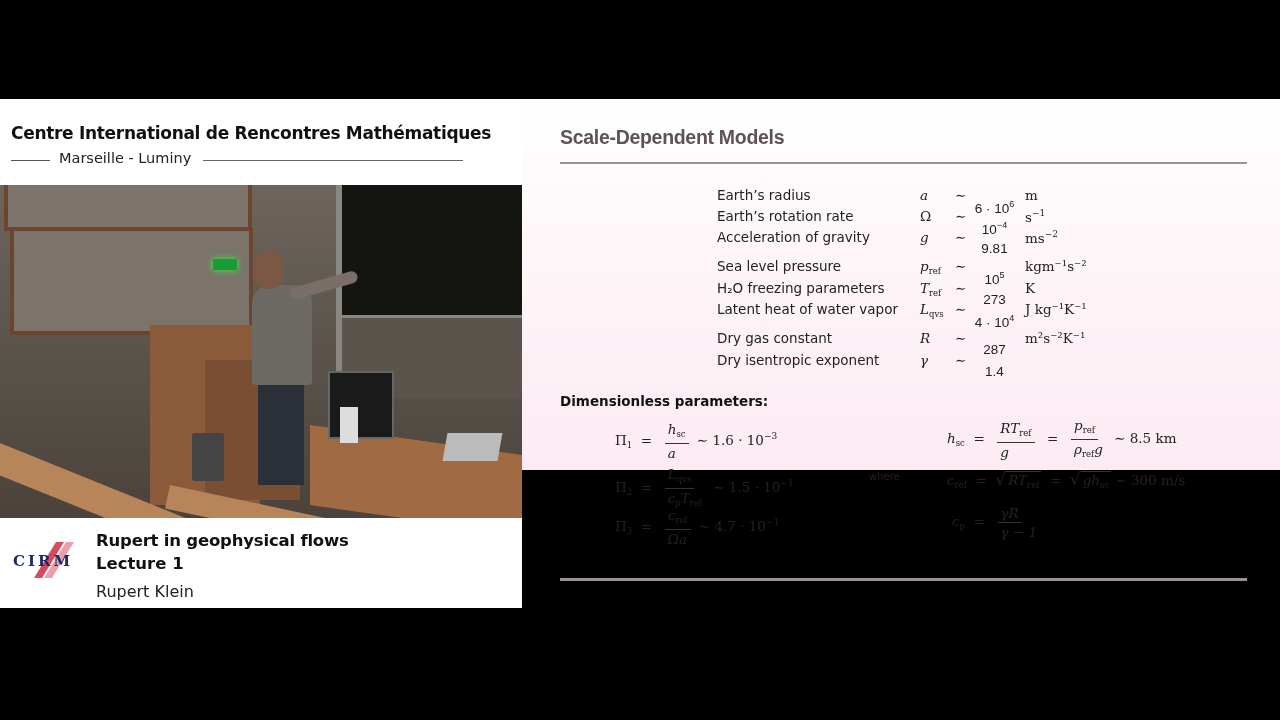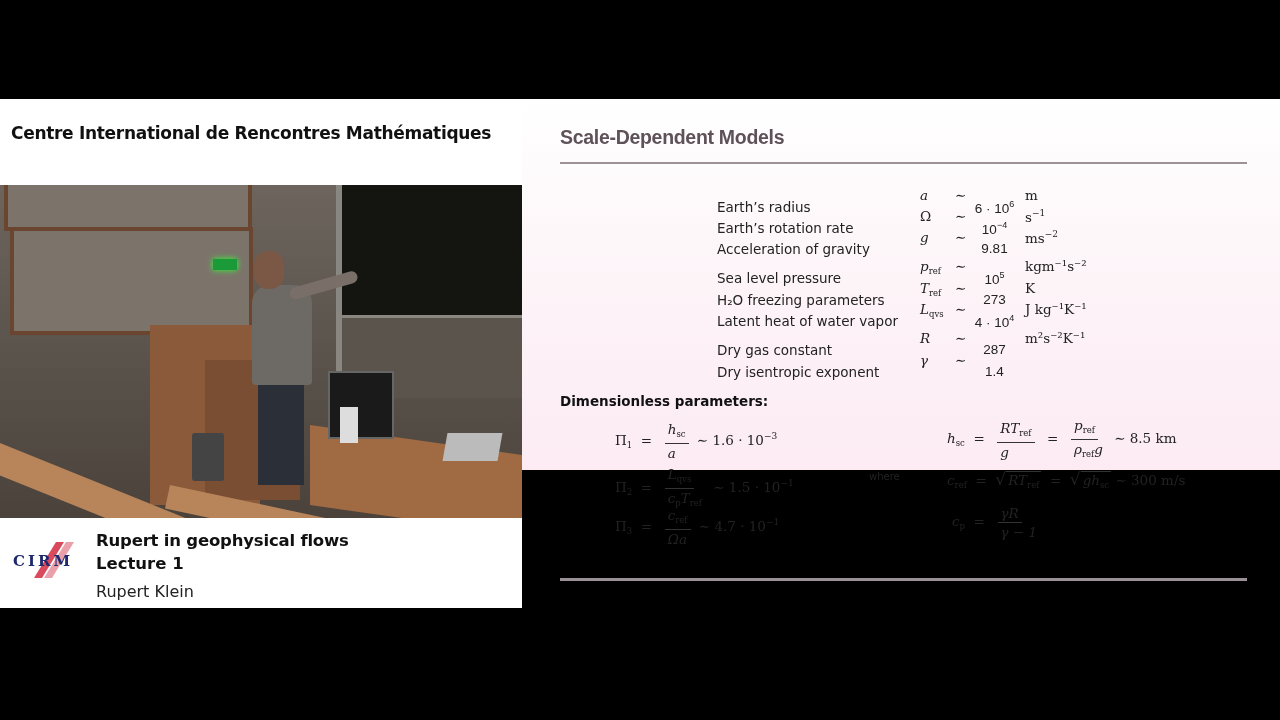--- a/index.html
+++ b/index.html
@@ -46,21 +46,21 @@
 
   
   .slide { position:absolute; left:522px; top:0; width:758px; height:371px;
     background:linear-gradient(180deg,#ffffff 0%,#fdf4f8 50%,#fcebf3 100%); }
   .slide-title { position:absolute; left:38px; top:27px; font-family:"Liberation Sans", sans-serif; font-size:19.5px; color:#5e5258; font-weight:bold; letter-spacing:-0.3px; }
   .rule-top { position:absolute; left:38px; top:63px; width:687px; height:2px; background:#9c9298; }
   .rule-bottom { position:absolute; left:38px; top:479px; width:687px; height:3px; background:#9a9096; }
 
   .tbl { position:absolute; left:195px; top:88px; }
   .trow { position:absolute; height:21px; white-space:nowrap; font-size:13.5px; color:#222; }
-  .trow .lbl { position:absolute; left:0; width:200px; font-family:"DejaVu Sans", sans-serif; font-size:13.5px;margin-top:12px; }
+  .trow .lbl { position:absolute; left:0; width:200px; font-family:"DejaVu Sans", sans-serif; font-size:13.5px; }
   .trow .sym { position:absolute; left:203px; font-family:"DejaVu Serif", serif; font-style:italic; font-size:13.5px; }
   .trow .tilde { position:absolute; left:238px; font-family:"DejaVu Serif", serif; font-size:13.5px; }
   .trow .val { position:absolute; left:255px; width:45px; text-align:center; font-family:Liberation Sans, sans-serif; font-size:13.5px;margin-top:12px; }
   .trow .unit { position:absolute; left:308px; font-family:"DejaVu Serif", serif; font-size:13.5px; }
   sup.e { font-size:9px; vertical-align:6px; }
   sub.s { font-size:8.5px; vertical-align:-3px; font-style:normal; }
 
   .dim-head { position:absolute; left:38px; top:294px; font-weight:bold; font-size:13.5px; color:#111; font-family:"DejaVu Sans", sans-serif; }
   .eq { position:absolute; font-family:"DejaVu Serif", serif; font-size:13.5px; color:#222; white-space:nowrap; }
   .frac { display:inline-flex; flex-direction:column; align-items:flex-start; vertical-align:middle; margin:0 4px; }
@@ -71,20 +71,25 @@
   .sqrt { border-top:1px solid #333; font-style:italic; padding:0 2px; }
 </style>
 </head>
 <body>
 
 <div class="frame">
 
   <div class="left">
     <div class="header">
       <div class="org-title">Centre International de Rencontres Mathématiques</div>
+      <div class="org-sub-row">
+        <div class="org-line-left"></div>
+        <div class="org-sub">Marseille - Luminy</div>
+        <div class="org-line-right"></div>
+      </div>
     </div>
 
     <div class="video">
       <div class="wall-panel" style="left:4px;top:0;width:240px;height:42px;border-top:none;"></div>
       <div class="wall-panel" style="left:10px;top:42px;width:235px;height:100px;"></div>
       <div class="board"></div>
       <div class="board-low"></div>
       <div class="exit-sign"></div>
       <div class="podium"></div>
       <div class="podium-front"></div>

